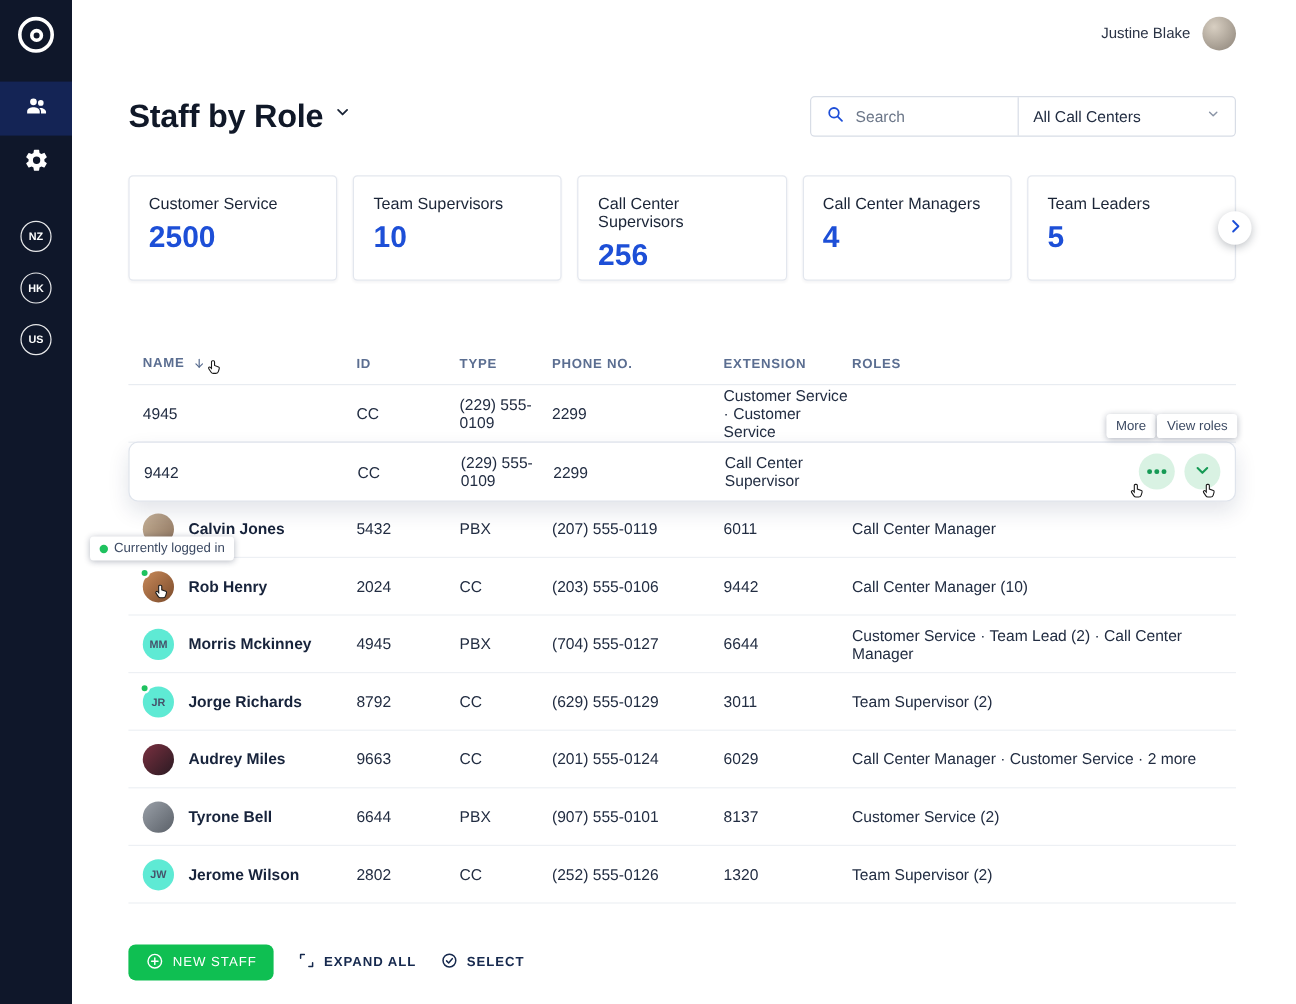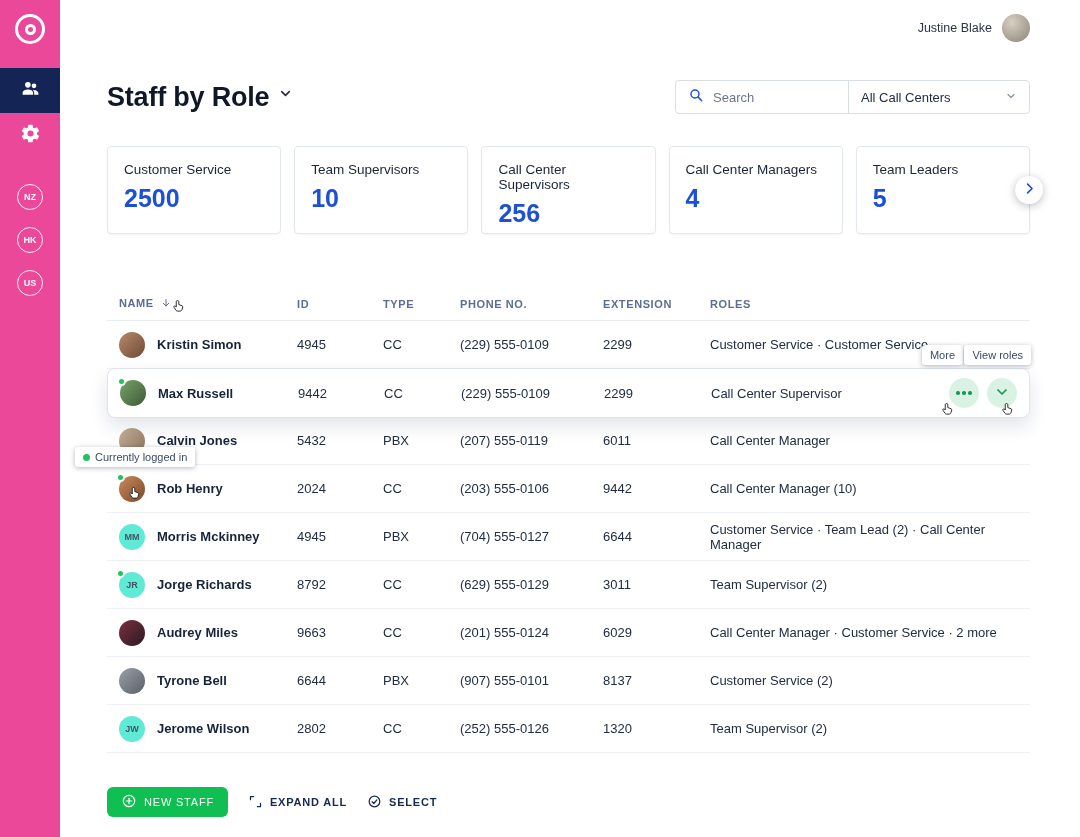--- a/index.html
+++ b/index.html
@@ -1,21 +1,21 @@
 <!DOCTYPE html>
 <html><head>
 <meta charset="utf-8">
 <style>
   *{box-sizing:border-box;margin:0;padding:0}
   html,body{width:1080px;height:837px;overflow:hidden;background:#fff;
     font-family:"Liberation Sans",sans-serif;}
   .app{display:flex;width:1080px;height:837px}
 
   
-  .sidebar{width:60px;background:#ec4899;display:flex;flex-direction:column;align-items:center;flex-shrink:0}
+  .sidebar{width:60px;background:#0f172a;display:flex;flex-direction:column;align-items:center;flex-shrink:0}
   .logo{width:30px;height:30px;border:3px solid #fff;border-radius:50%;display:flex;align-items:center;justify-content:center;margin-top:14px}
   .logo-inner{width:11px;height:11px;border:3px solid #fff;border-radius:50%}
   .nav-item{width:60px;height:45px;display:flex;align-items:center;justify-content:center;cursor:pointer}
   .nav-item.active{background:#142455}
   .nav-item svg{width:21px;height:21px}
   .nav-people{margin-top:24px}
   .region{width:26px;height:26px;border-radius:50%;border:1.4px solid rgba(255,255,255,.9);color:#fff;
     font-size:9px;font-weight:700;display:flex;align-items:center;justify-content:center;cursor:pointer}
   .region+.region{margin-top:17px}
   .regions{margin-top:26px;display:flex;flex-direction:column;align-items:center}
@@ -220,39 +220,29 @@
         <span class="cursor cur-sort">
           <svg viewBox="0 0 20 20">
               <path d="M8.2 2.2c-.66 0-1.2.54-1.2 1.2v7.3l-1.14-1.2c-.43-.45-1.14-.5-1.63-.1-.5.4-.6 1.1-.25 1.64l2.6 3.9c.5.76 1.36 1.22 2.27 1.22h3.05c1.3 0 2.44-.86 2.8-2.1l.95-3.3c.2-.7-.17-1.44-.85-1.7l-4.4-1.66V3.4c0-.66-.54-1.2-1.2-1.2z" fill="#fff" stroke="#1a1a1a" stroke-width="1.2"></path>
             </svg>
         </span>
       </div>
 
       <div class="rows">
 
         <div class="trow grid">
-          <div class="cell name-cell">
-            <span class="avatar p0"></span>
-            <span class="rname">Kristin Simon</span>
-          </div>
           <div class="cell">4945</div>
           <div class="cell">CC</div>
           <div class="cell">(229) 555-0109</div>
           <div class="cell">2299</div>
           <div class="cell">Customer Service  ·  Customer Service</div>
         </div>
 
         <div class="row-card">
           <div class="trow grid">
-            <div class="cell name-cell">
-              <span class="avatar p1">
-                  <span class="online-dot"></span>
-                </span>
-              <span class="rname">Max Russell</span>
-            </div>
             <div class="cell">9442</div>
             <div class="cell">CC</div>
             <div class="cell">(229) 555-0109</div>
             <div class="cell">2299</div>
             <div class="cell">Call Center Supervisor</div>
           </div>
           <div class="row-actions">
             <button class="action-circle">
               <span class="dots">
                   <span></span>

